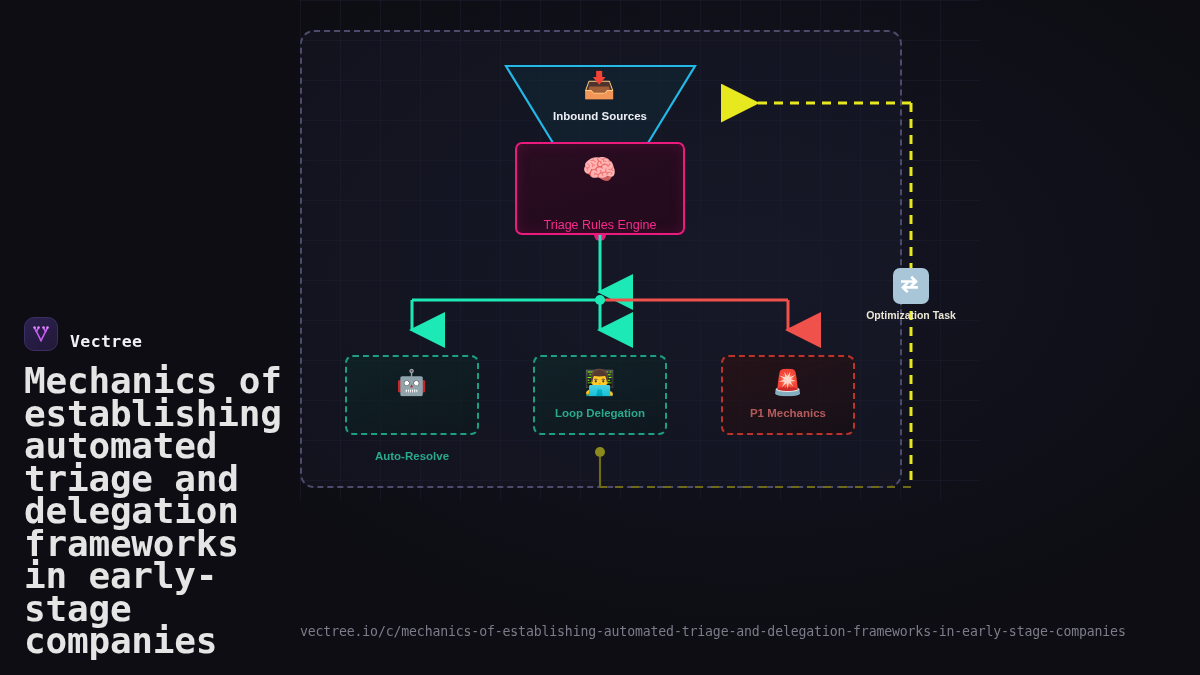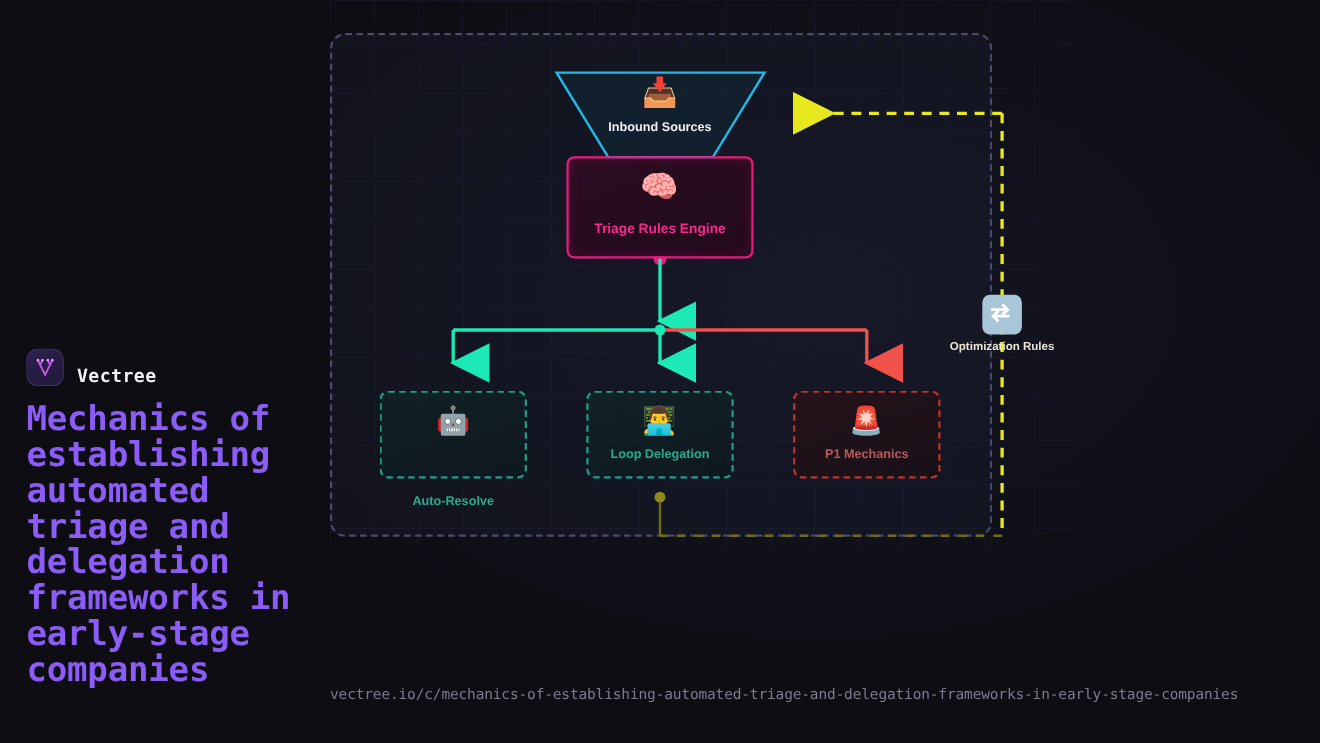--- a/index.html
+++ b/index.html
@@ -40,22 +40,22 @@
     display:flex; align-items:center; justify-content:center;
     flex:0 0 auto;
   }
   #brand-name{
     font-family:"DejaVu Sans Mono", monospace;
     font-size:16.5px; font-weight:700; color:#f1f1f6; letter-spacing:.4px;
   }
   #headline{
     margin-top:14px;
     font-family:"DejaVu Sans Mono", monospace;
-    font-size:31px; line-height:32.5px; font-weight:700;
-    color:#8b5cf6; letter-spacing:-0.2px;
+    font-size:36px; line-height:32.5px; font-weight:700;
+    color:#e5e5e5; letter-spacing:-0.2px;
     white-space:pre-wrap; word-break:break-word;
   }
 
   
   #footer-url{
     position:absolute; left:300px; top:624px;
     font-family:"DejaVu Sans Mono", monospace;
     font-size:13.2px; color:#7c7c8a; letter-spacing:-0.15px;
   }
 
@@ -82,22 +82,22 @@
 
   
   #engine{
     position:absolute; left:515px; top:142px; width:170px; height:93px;
     border:2px solid #ea1a7e; border-radius:7px;
     background:linear-gradient(160deg,#2a0d22,#220a1c);
     box-shadow:0 0 14px rgba(234,26,126,0.16) inset;
   }
   #engine-emoji{ position:absolute; left:0; right:0; top:12px; text-align:center; font-size:28px; }
   #engine-label{
-    position:absolute; left:0; right:0; top:57px; text-align:center;
-    font-size:12.5px; font-weight:700; color:#f72b8e;
+    position:absolute; left:0; right:0; top:74px; text-align:center;
+    font-size:12.5px; font-weight:400; color:#f72b8e;
   }
 
   
   .outcome{
     position:absolute; top:355px; width:134px; height:80px;
     border-radius:8px;
   }
   .outcome .oc-emoji{ position:absolute; left:0; right:0; top:13px; text-align:center; font-size:25px; }
   .outcome .oc-label{ position:absolute; left:0; right:0; top:50px; text-align:center; font-size:11.5px; font-weight:700; }
   #oc-0{ left:345px; border:2px dashed #1f9e86; background:linear-gradient(160deg,rgba(14,44,42,0.55),rgba(11,26,28,0.5)); }
@@ -194,21 +194,21 @@
     <div class="oc-label">P1 Mechanics</div>
   </div>
 
   <div id="opt-loop">
     <div id="opt-icon">
       <svg width="26" height="26" viewBox="0 0 24 24" aria-hidden="true">
         <path d="M4.5 9.2 h12.3 l-2.6 -2.6 2.0 -2.0 6.0 6.0 -6.0 6.0 -2.0 -2.0 2.6 -2.6 H4.5 z" fill="#ffffff" transform="translate(-1.2,-1.5) scale(0.88)"></path>
         <path d="M19.5 14.8 H7.2 l2.6 2.6 -2.0 2.0 -6.0 -6.0 6.0 -6.0 2.0 2.0 -2.6 2.6 h12.3 z" fill="#ffffff" transform="translate(1.2,1.5) scale(0.88)"></path>
       </svg>
     </div>
-    <div id="opt-label">Optimization Rules</div>
+    <div id="opt-label">Optimization Task</div>
   </div>
 
 </div>
 
 <div id="left-col">
   <div id="brand">
     <div id="brand-logo">
       <svg width="20" height="20" viewBox="0 0 24 24" aria-hidden="true">
         <g stroke="#c45cf0" stroke-width="2" stroke-linecap="round" fill="none">
           <path d="M12 20 L6.5 9"></path>

